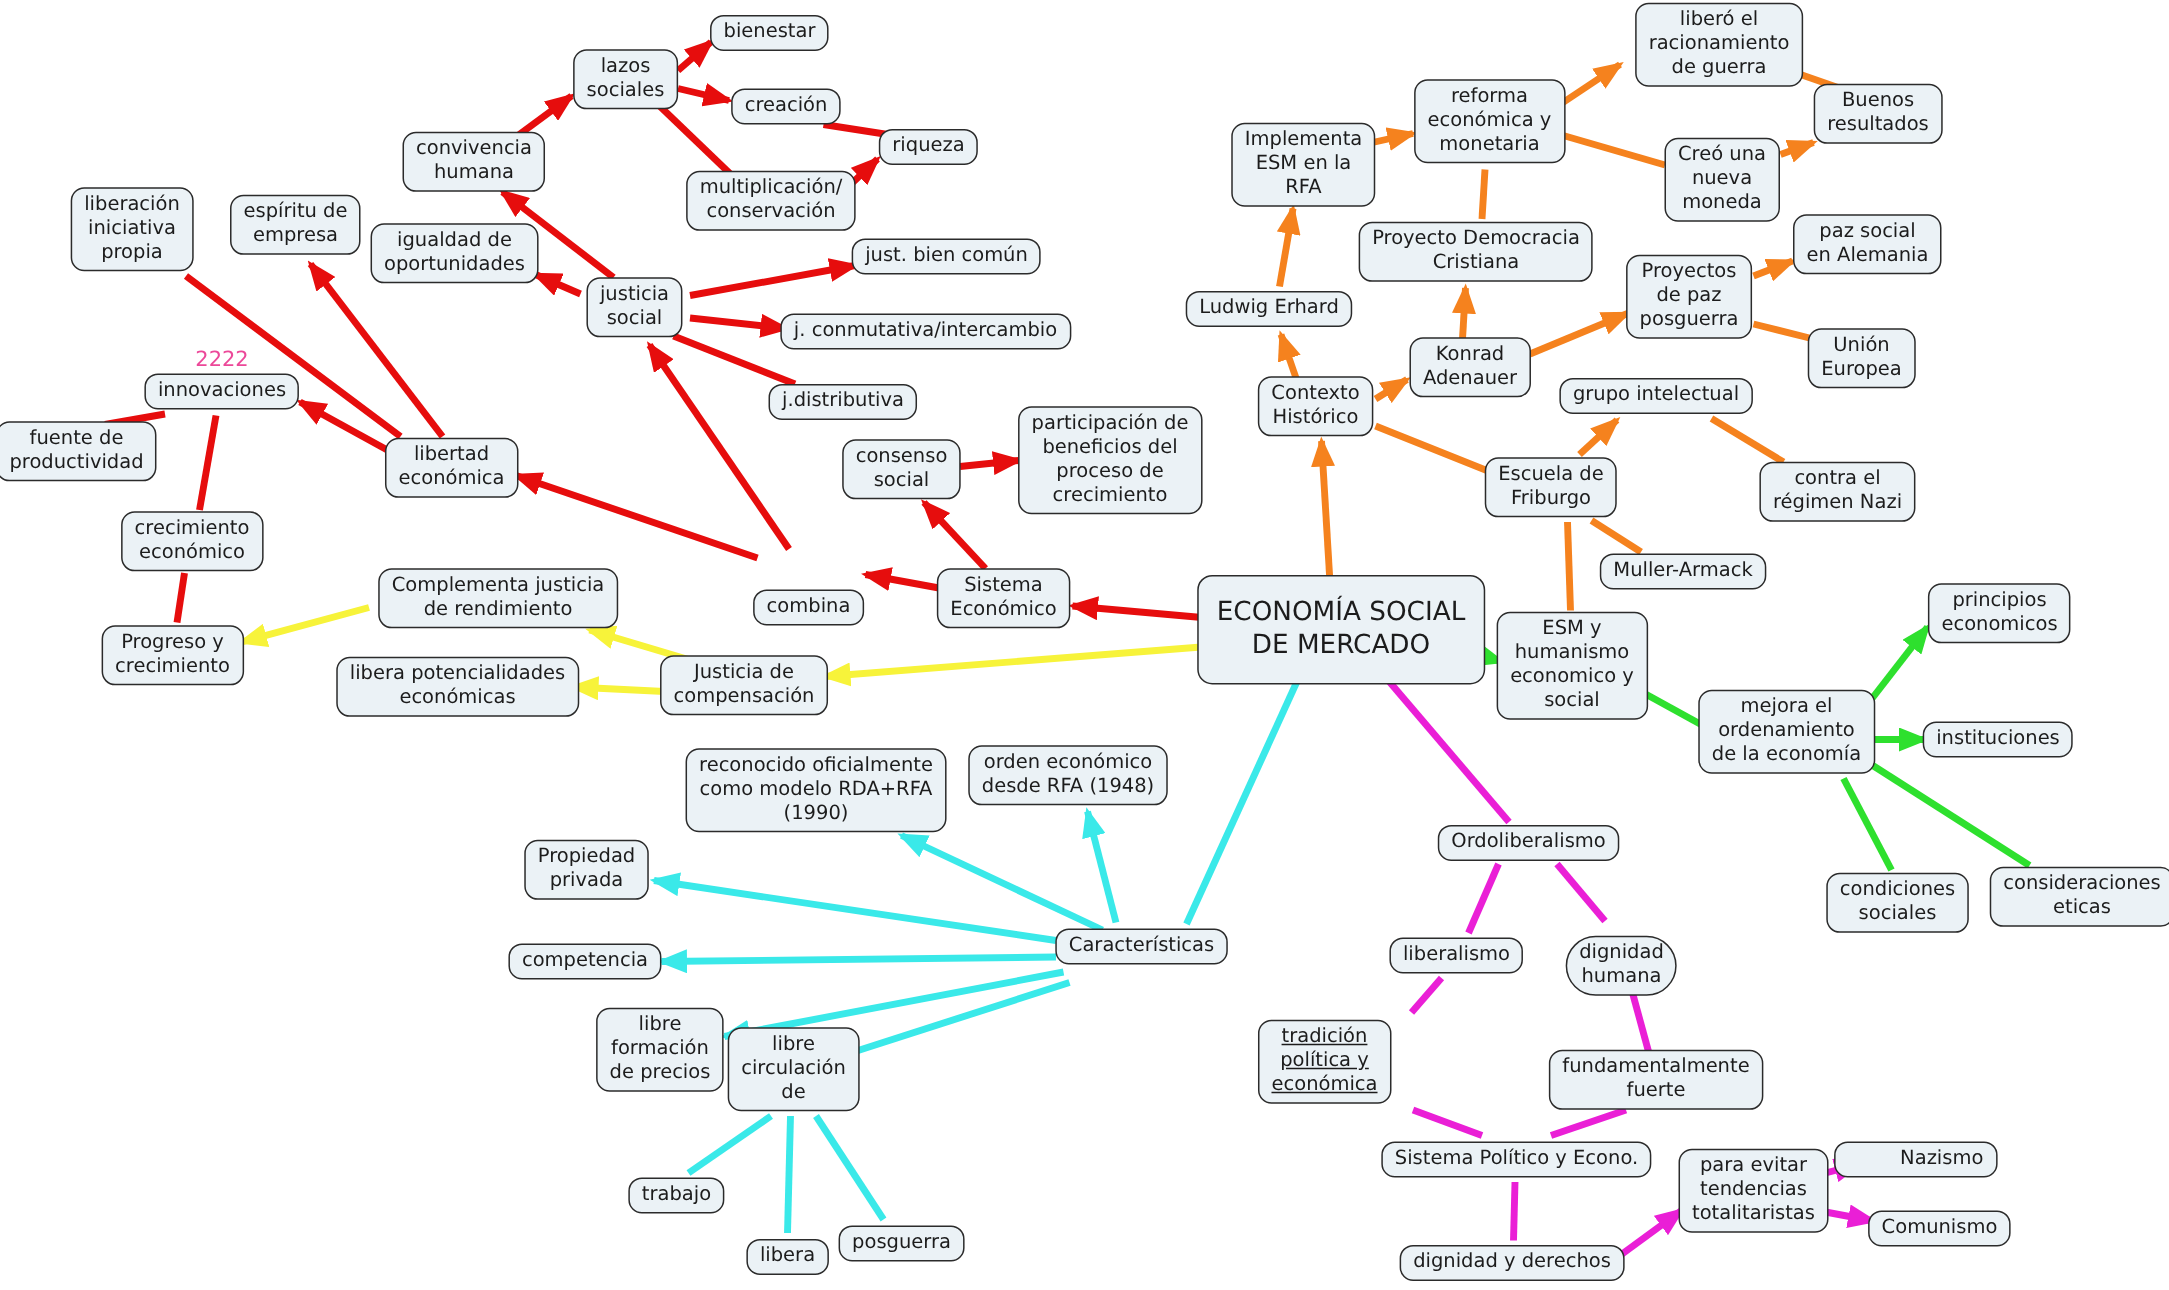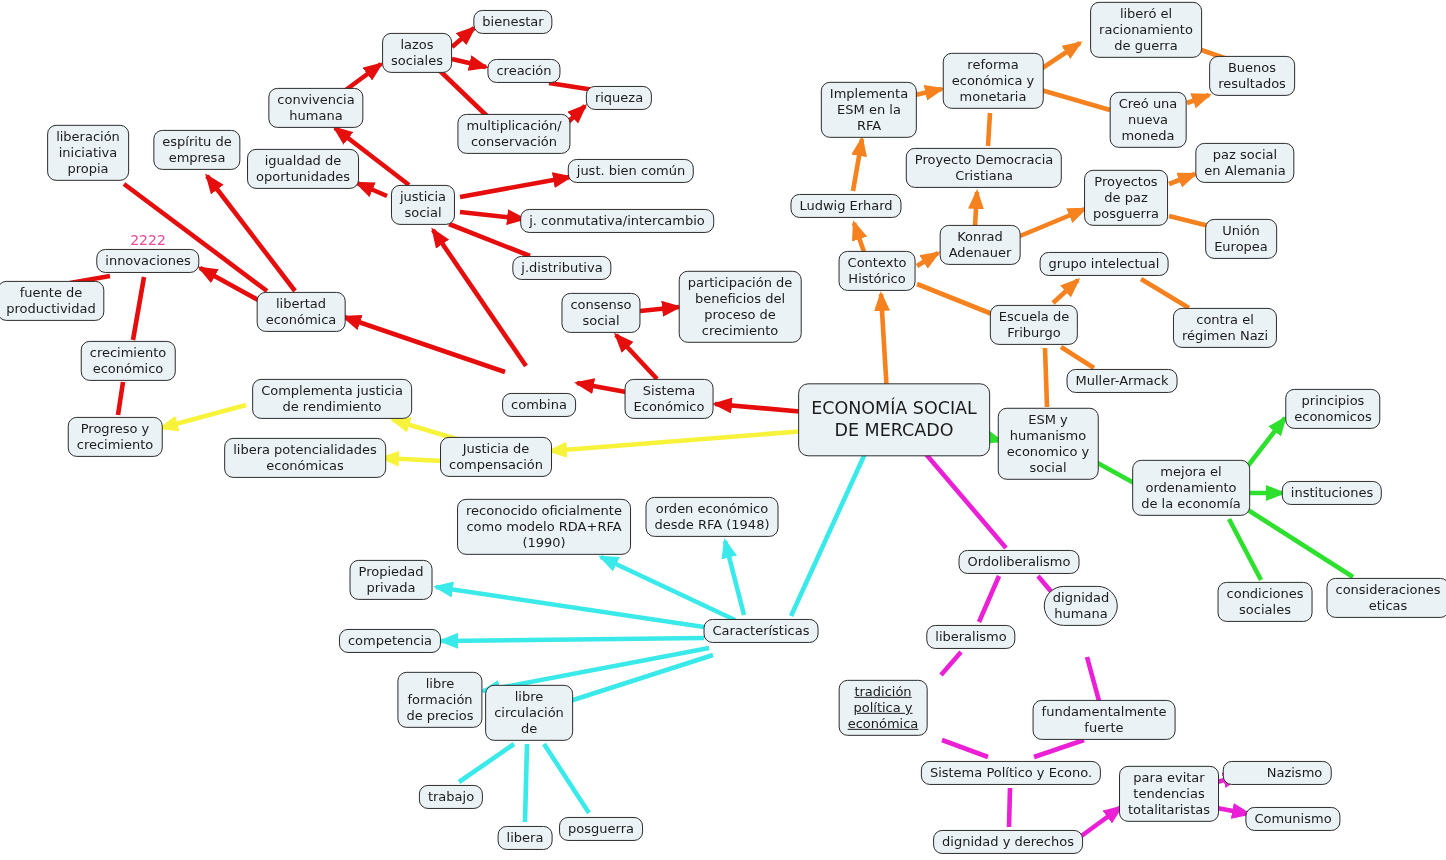--- a/index.html
+++ b/index.html
@@ -252,21 +252,21 @@
 formación
 de precios</div>
       <div class="node" style="left: 529px; top: 713px;">libre
 circulación
 de</div>
       <div class="node" style="left: 451px; top: 797px;">trabajo</div>
       <div class="node" style="left: 525px; top: 838px;">libera</div>
       <div class="node" style="left: 601px; top: 829px;">posguerra</div>
       <div class="node" style="left: 1019px; top: 562px;">Ordoliberalismo</div>
       <div class="node" style="left: 971px; top: 637px;">liberalismo</div>
-      <div class="node" style="left: 1081px; top: 606px; border-radius: 20px;">dignidad
+      <div class="node" style="left: 1081px; top: 644px; border-radius: 20px;">dignidad
 humana</div>
       <div class="node" style="left: 883px; top: 708px; text-decoration: underline;">tradición
 política y
 económica</div>
       <div class="node" style="left: 1104px; top: 720px;">fundamentalmente
 fuerte</div>
       <div class="node" style="left: 1011px; top: 773px;">Sistema Político y Econo.</div>
       <div class="node" style="left: 1169px; top: 794px;">para evitar
 tendencias
 totalitaristas</div>

